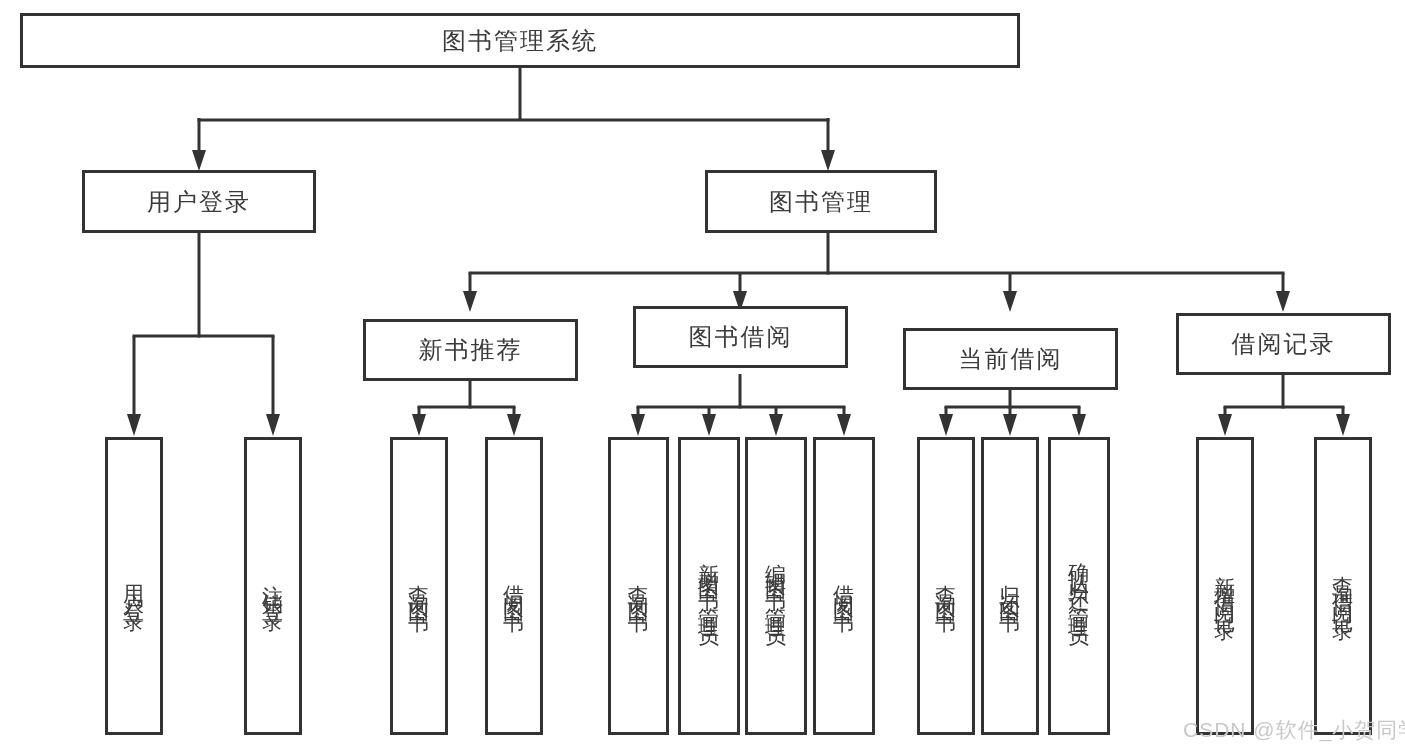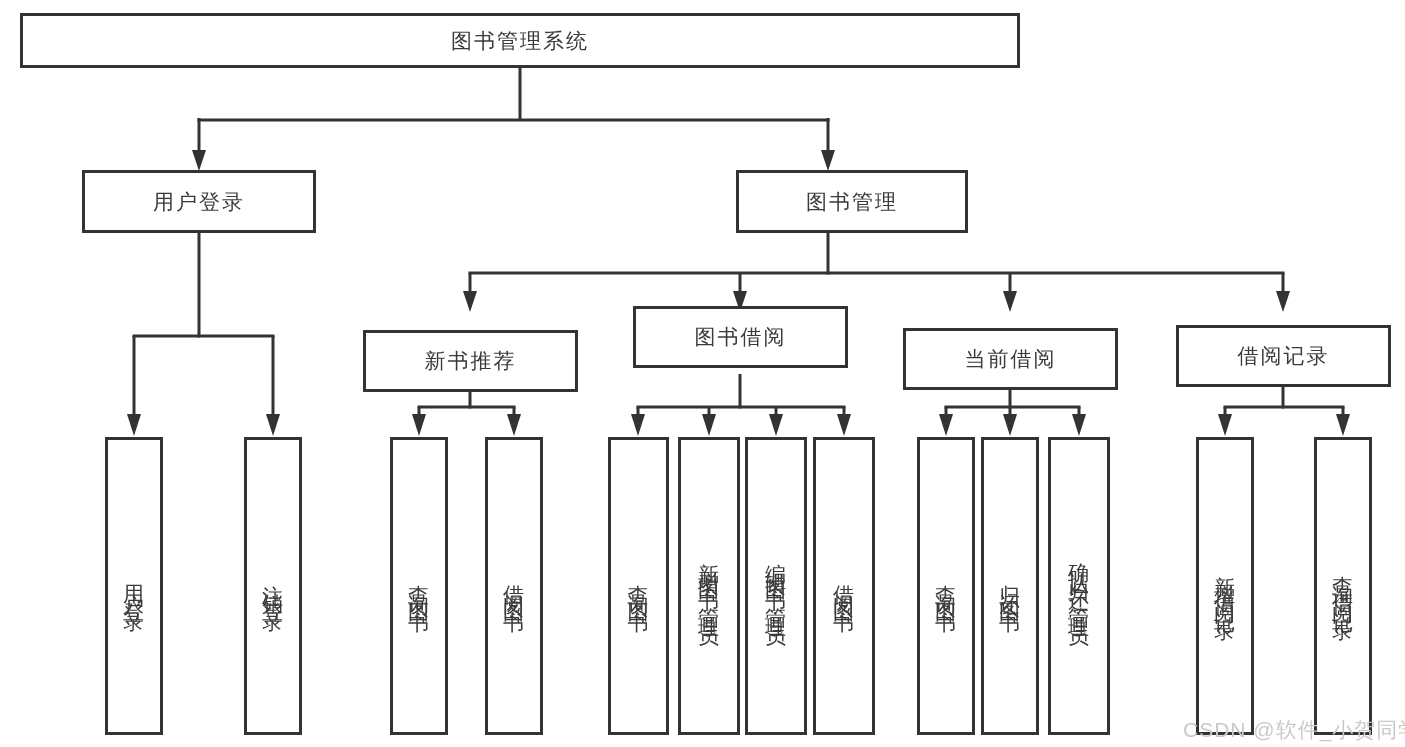--- a/index.html
+++ b/index.html
@@ -26,21 +26,21 @@
     box-sizing: border-box;
     border: 3px solid #333333;
     background: #ffffff;
     color: #3a3a3a;
     display: flex;
     align-items: center;
     justify-content: center;
     z-index: 2;
   }
   .h-box {
-    font-size: 21px;
+    font-size: 24px;
     letter-spacing: 2px;
     white-space: nowrap;
   }
   .v-box .v-label {
     writing-mode: vertical-rl;
     text-orientation: mixed;
     font-size: 21px;
     letter-spacing: 9px;
     line-height: 1;
     white-space: nowrap;
@@ -127,34 +127,34 @@
     </g>
   </svg>
 
   <div class="box h-box" style="left:20px; top:13px; width:1000px; height:55px;">
     <span>图书管理系统</span>
   </div>
 
   <div class="box h-box" style="left:82px; top:170px; width:234px; height:63px;">
     <span>用户登录</span>
   </div>
-  <div class="box h-box" style="left:736px; top:170px; width:232px; height:63px;text-align:center;">
+  <div class="box h-box" style="left:705px; top:170px; width:232px; height:63px;text-align:center;">
     <span>图书管理</span>
   </div>
 
-  <div class="box h-box" style="left:363px; top:330px; width:215px; height:62px;">
+  <div class="box h-box" style="left:363px; top:319px; width:215px; height:62px;">
     <span>新书推荐</span>
   </div>
   <div class="box h-box" style="left:633px; top:306px; width:215px; height:62px;">
     <span>图书借阅</span>
   </div>
   <div class="box h-box" style="left:903px; top:328px; width:215px; height:62px;">
     <span>当前借阅</span>
   </div>
-  <div class="box h-box" style="left:1176px; top:313px; width:215px; height:62px;margin-top:12px;">
+  <div class="box h-box" style="left:1176px; top:313px; width:215px; height:62px;">
     <span>借阅记录</span>
   </div>
 
   <div class="box v-box" style="left:105px; top:437px; width:58px; height:298px;">
     <span class="v-label">用户登录</span>
   </div>
   <div class="box v-box" style="left:244px; top:437px; width:58px; height:298px;">
     <span class="v-label">注销登录</span>
   </div>
 

